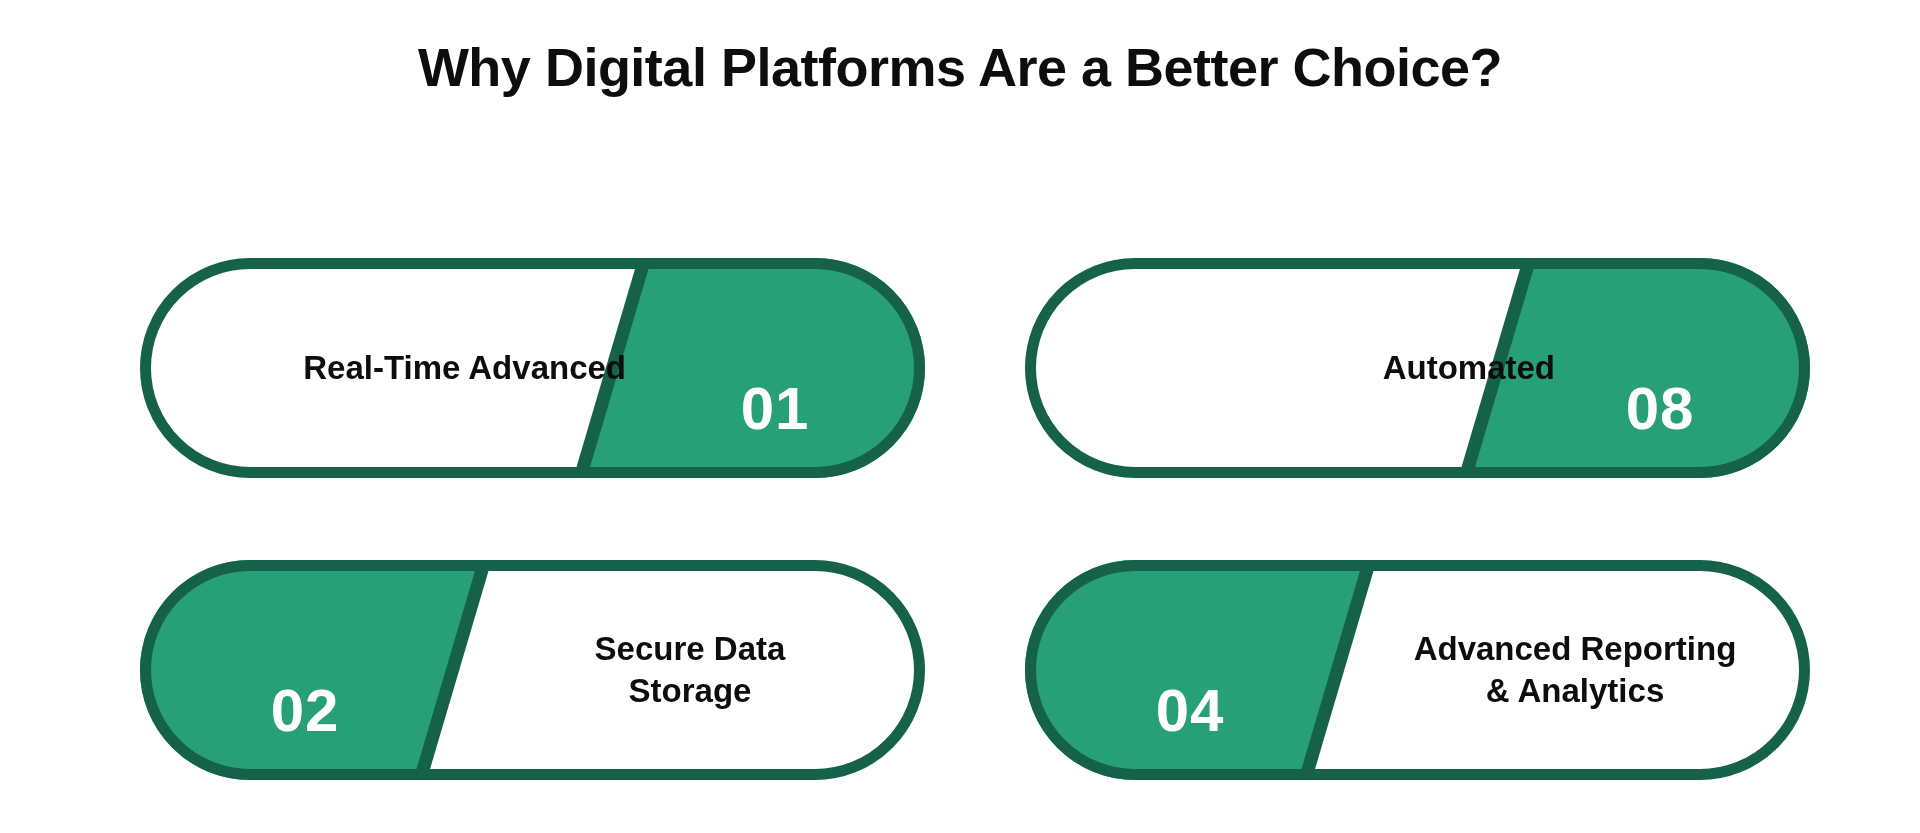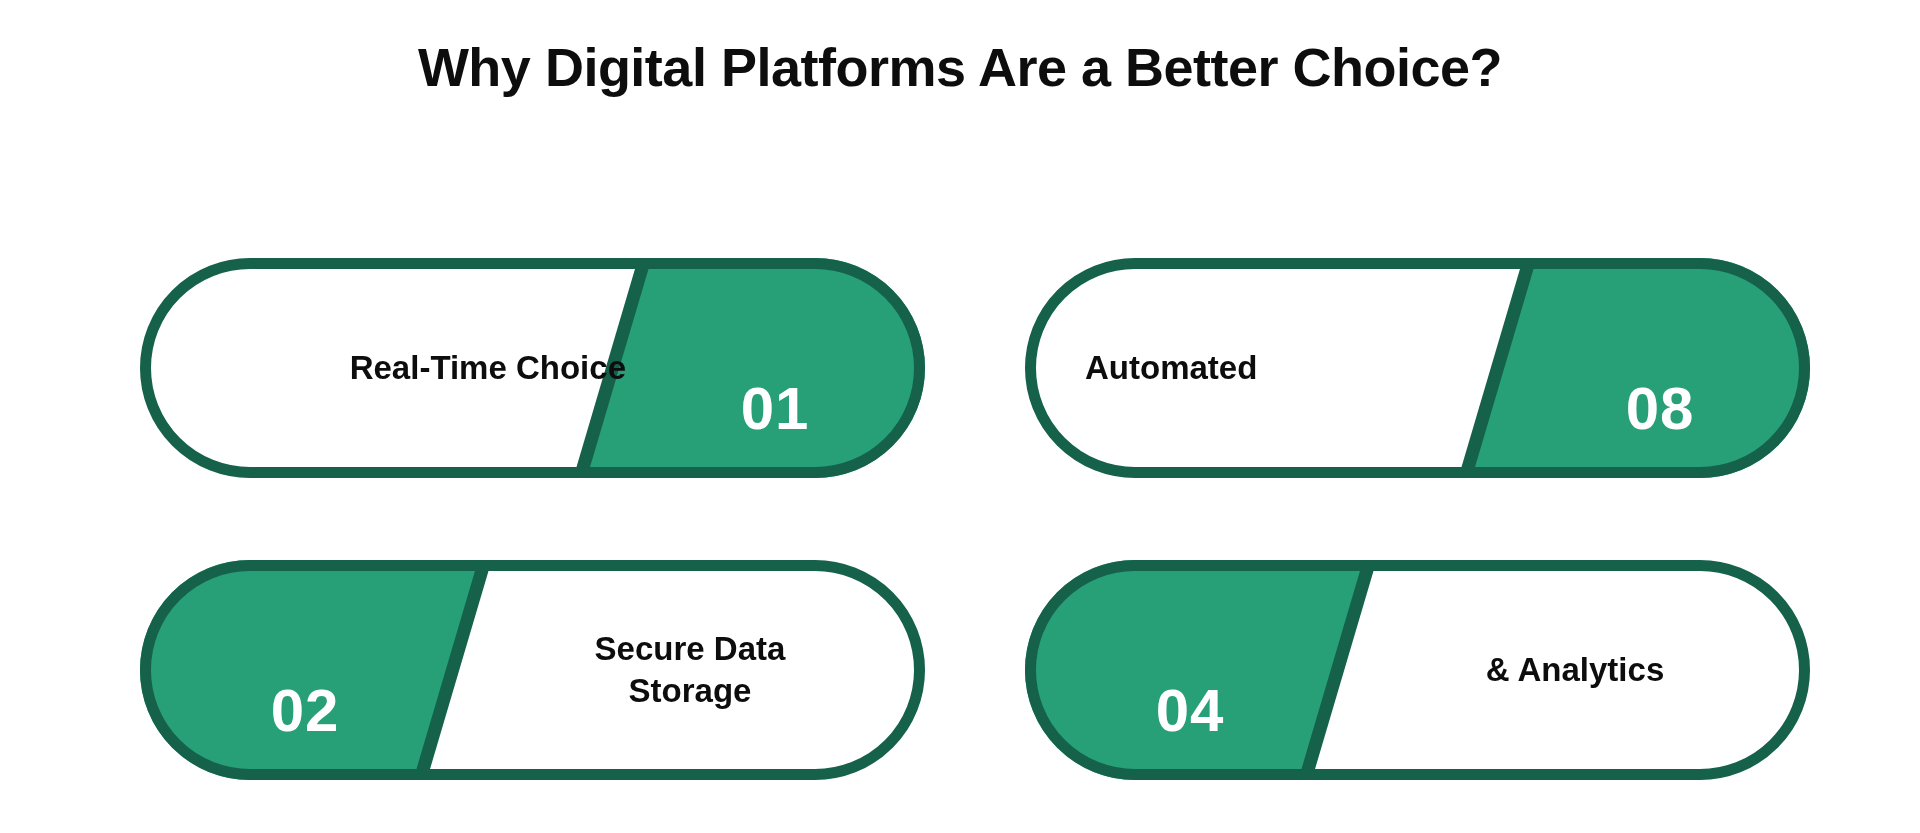--- a/index.html
+++ b/index.html
@@ -60,21 +60,21 @@
   }
 
   
   .card.left-text .label{left:30px;width:470px;text-align:right;align-items:flex-end;padding-right:14px;}
   .card.left-text .num{right:0;width:300px;}
 
   
   .card.right-text .num{left:0;width:330px;}
   .card.right-text .label{right:20px;width:440px;text-align:left;align-items:center;padding-left:10px;}
 
-  .card.c2 .label{left:60px;width:470px;text-align:center;align-items:flex-start;padding-right:0;}
+  .card.c2 .label{left:60px;width:470px;text-align:center;align-items:flex-end;padding-right:0;}
 </style>
 </head>
 <body>
 
 <div class="page">
 
   <div class="title">Why Digital Platforms Are a Better Choice?</div>
 
   <div class="grid">
 
@@ -86,21 +86,21 @@
             </clipPath>
         </defs>
         <rect x="0" y="0" width="785" height="220" rx="110" ry="110" fill="#ffffff"></rect>
         <g clip-path="url(#clip0)">
           <polygon points="505,0 785,0 785,220 440,220" fill="#27a077"></polygon>
           <line x1="505" y1="0" x2="440" y2="220" stroke="#15614a" stroke-width="13"></line>
         </g>
         <rect x="5.5" y="5.5" width="774" height="209" rx="104.5" ry="104.5" fill="none" stroke="#15614a" stroke-width="11"></rect>
       </svg>
       <div class="label">
-        <span>Real-Time Choice</span>
+        <span>Real-Time Advanced</span>
       </div>
       <div class="num">01</div>
     </div>
 
     <div class="card c1 right-text">
       <svg viewBox="0 0 785 220">
         <defs>
           <clipPath id="clip1">
               <rect x="0" y="0" width="785" height="220" rx="110" ry="110"></rect>
             </clipPath>
@@ -148,18 +148,19 @@
         </defs>
         <rect x="0" y="0" width="785" height="220" rx="110" ry="110" fill="#ffffff"></rect>
         <g clip-path="url(#clip3)">
           <polygon points="0,0 345,0 280,220 0,220" fill="#27a077"></polygon>
           <line x1="345" y1="0" x2="280" y2="220" stroke="#15614a" stroke-width="13"></line>
         </g>
         <rect x="5.5" y="5.5" width="774" height="209" rx="104.5" ry="104.5" fill="none" stroke="#15614a" stroke-width="11"></rect>
       </svg>
       <div class="num">04</div>
       <div class="label">
+        <span>Advanced Reporting</span>
         <span>&amp; Analytics</span>
       </div>
     </div>
 
   </div>
 </div>
 
 </body></html>

